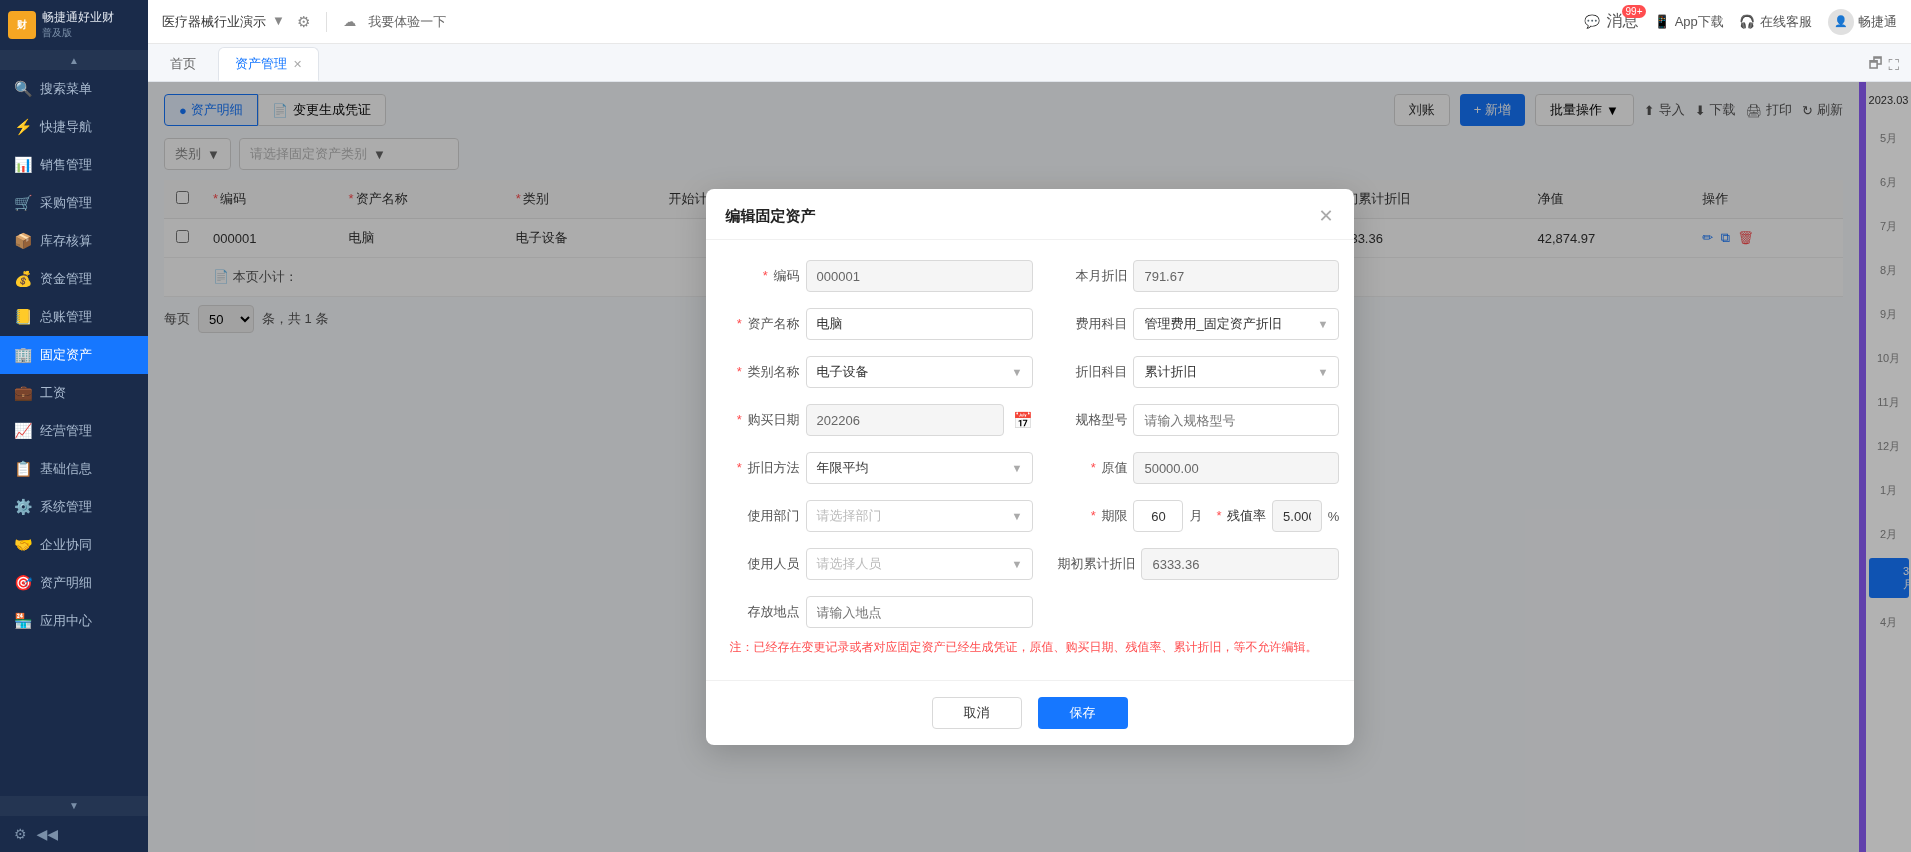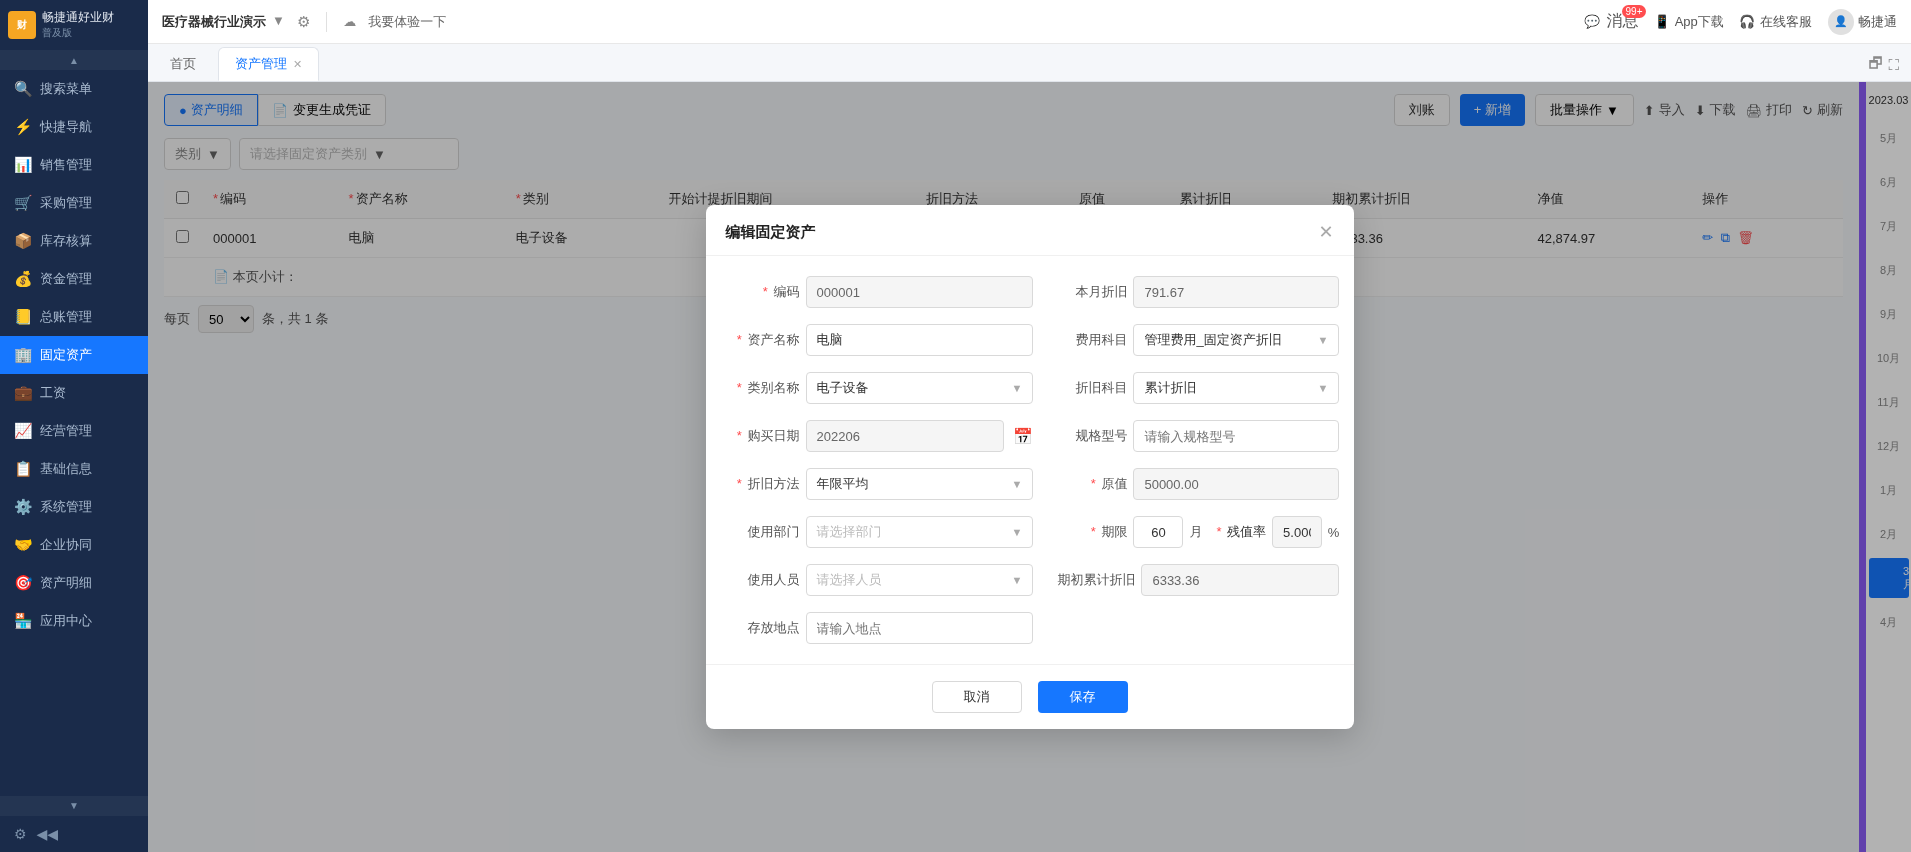--- a/index.html
+++ b/index.html
@@ -76,21 +76,21 @@
       height: 44px;
       display: flex;
       align-items: center;
       padding: 0 14px;
       gap: 12px;
       border-bottom: 1px solid #e8e8e8;
       font-size: 13px;
     }
     .topbar-workspace {
       display: flex; align-items: flex-start; gap: 6px;
-      color: #333; font-weight: 700;
+      color: #333; font-weight: 400;
     }
     .topbar-workspace-arrow { color: #888; }
     .topbar-settings-icon { color: #888; font-size: 15px; cursor: pointer; }
     .topbar-divider { width: 1px; height: 20px; background: #e0e0e0; margin: 0 4px; }
     .topbar-cloud-icon { color: #888; }
     .topbar-experience { color: #666; }
     .topbar-right {
       margin-left: auto;
       display: flex; align-items: center; gap: 16px;
     }
@@ -783,20 +783,21 @@
             </div>
 
             <div class="form-item">
               <div class="form-item-row">
                 <span class="form-label">存放地点</span>
                 <input class="form-input" type="text" placeholder="请输入地点" style="">
               </div>
             </div>
           </div>
 
+          <div class="modal-note">注：已经存在变更记录或者对应固定资产已经生成凭证，原值、购买日期、残值率、累计折旧，等不允许编辑。</div>
         </div>
         <div class="modal-footer">
           <button class="toolbar-btn btn-default" style="width:90px;">取消</button>
           <button class="toolbar-btn btn-primary" style="width:90px;">保存</button>
         </div>
       </div>
     </div>
   </div>
 </div>
 

